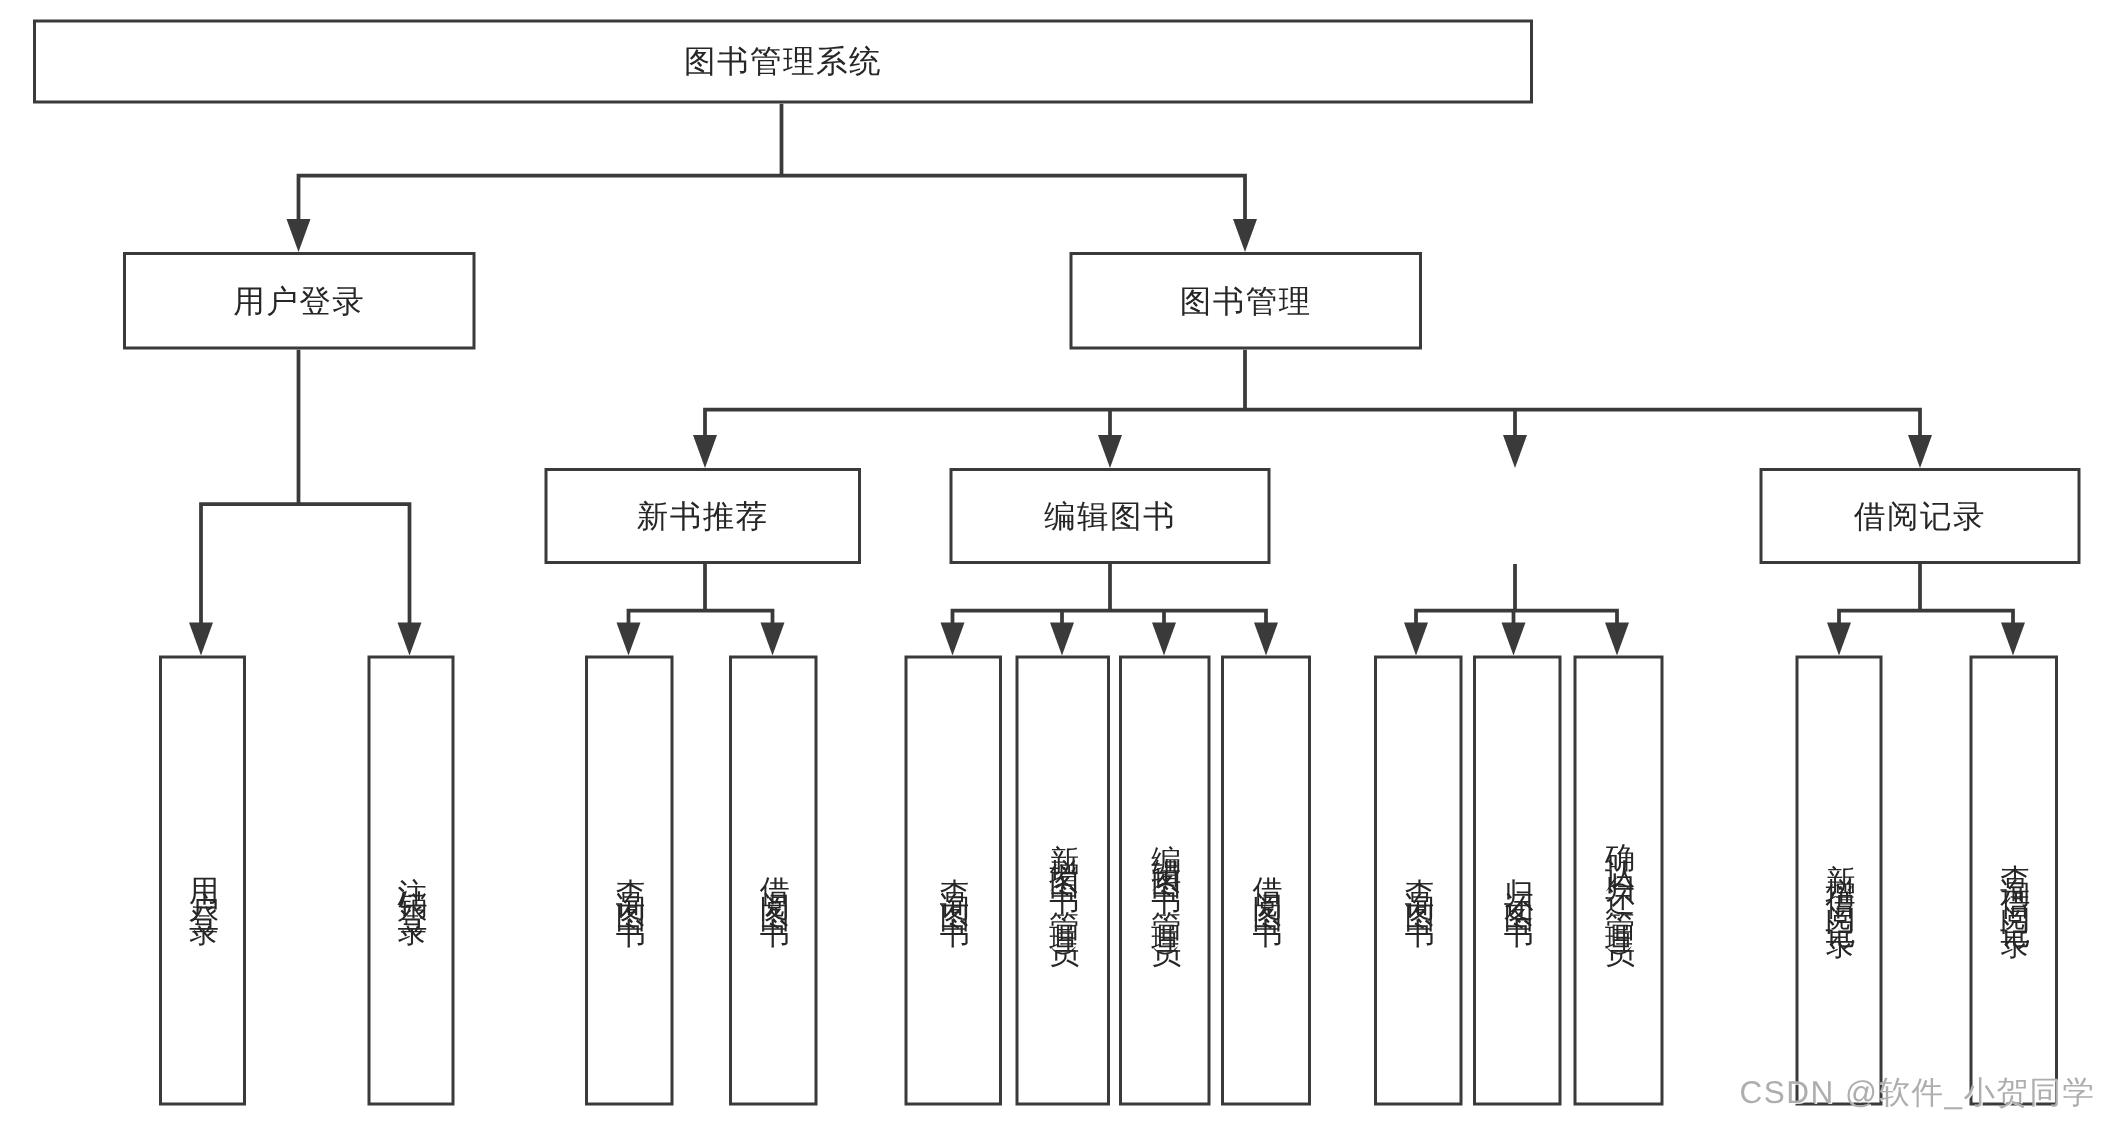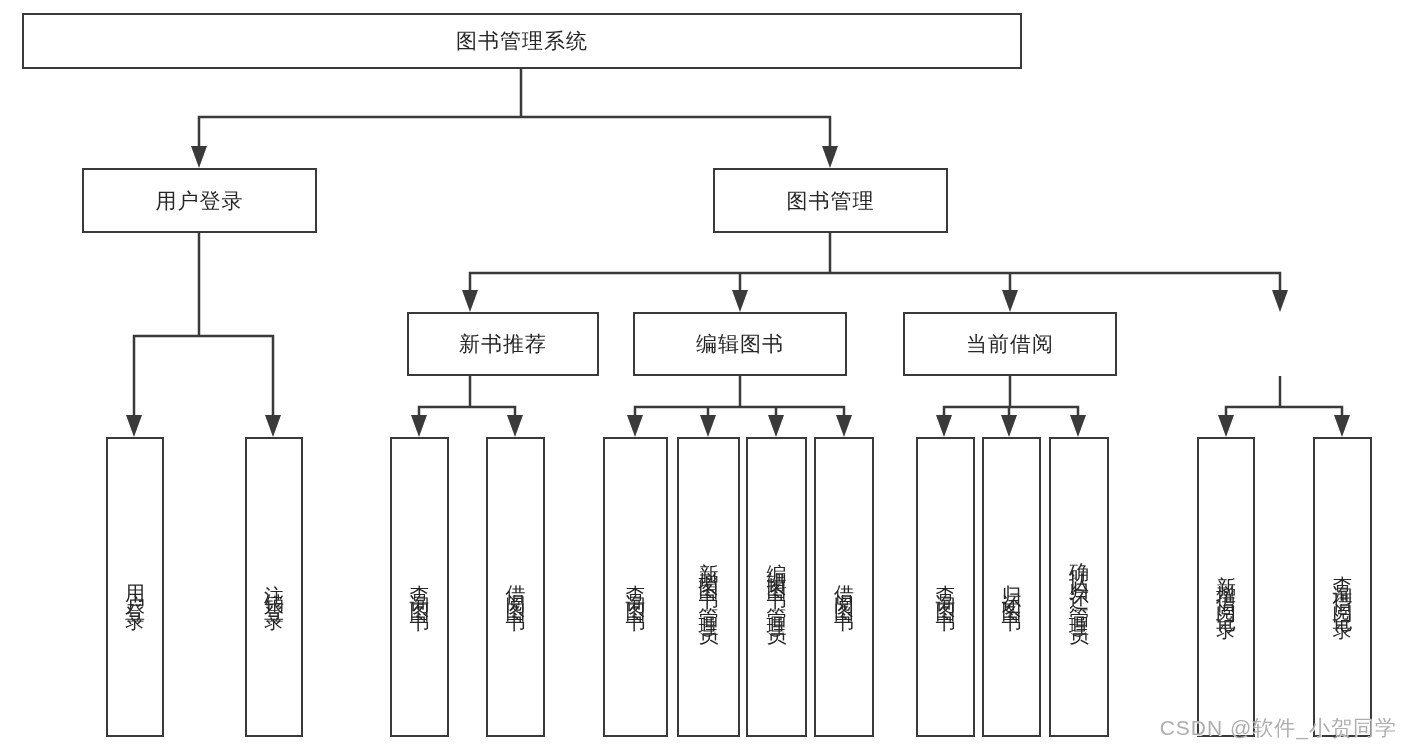--- a/index.html
+++ b/index.html
@@ -129,28 +129,28 @@
     <span>图书管理系统</span>
   </div>
 
   <div class="node node-h" style="left:82px; top:168px; width:235px; height:65px;">
     <span>用户登录</span>
   </div>
   <div class="node node-h" style="left:713px; top:168px; width:235px; height:65px;">
     <span>图书管理</span>
   </div>
 
-  <div class="node node-h" style="left:363px; top:312px; width:192px; height:64px;margin-left:44px;">
+  <div class="node node-h" style="left:363px; top:312px; width:211px; height:64px;">
     <span>新书推荐</span>
   </div>
   <div class="node node-h" style="left:633px; top:312px; width:214px; height:64px;">
     <span>编辑图书</span>
   </div>
-  <div class="node node-h" style="left:903px; top:312px; width:214px; height:64px;">
-    <span>当前借阅</span>
+  <div class="node node-h" style="left:1173px; top:312px; width:214px; height:64px;">
+    <span>借阅记录</span>
   </div>
 
   <div class="node leaf" style="left:106px; width:58px;">
     <span class="vtext">用户登录</span>
   </div>
   <div class="node leaf" style="left:245px; width:58px;">
     <span class="vtext">注销登录</span>
   </div>
 
   <div class="node leaf" style="left:390px; width:59px;">

